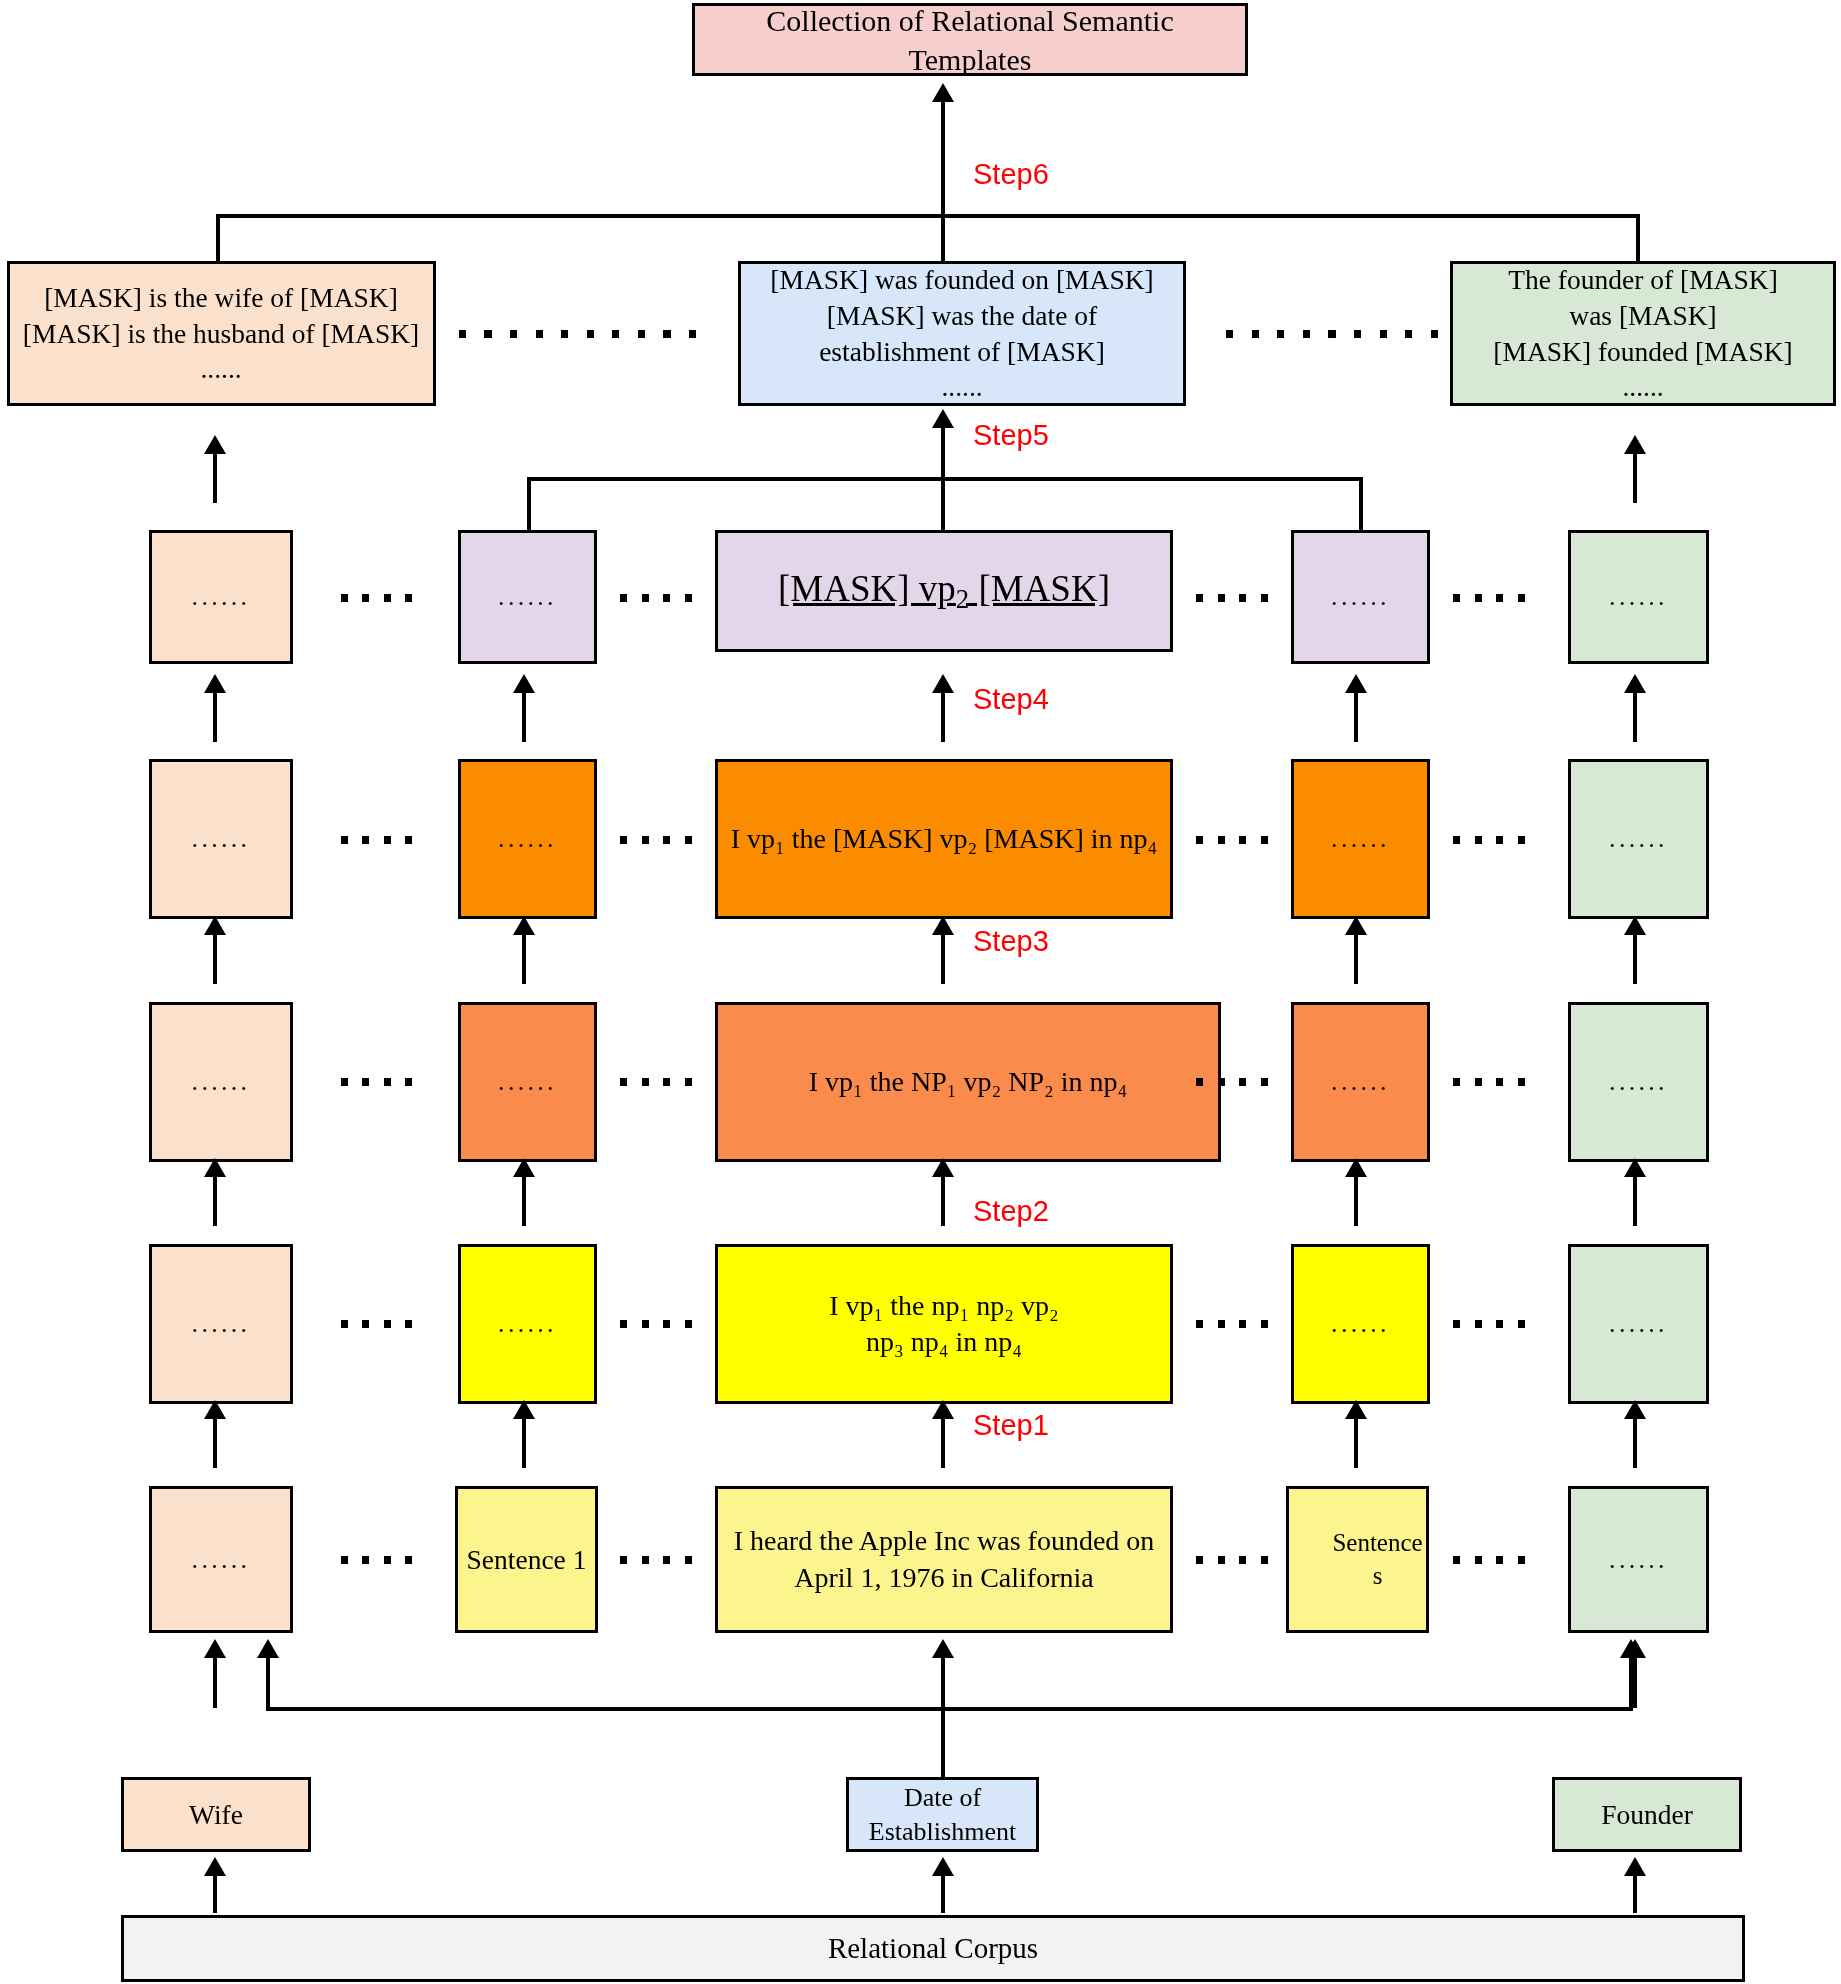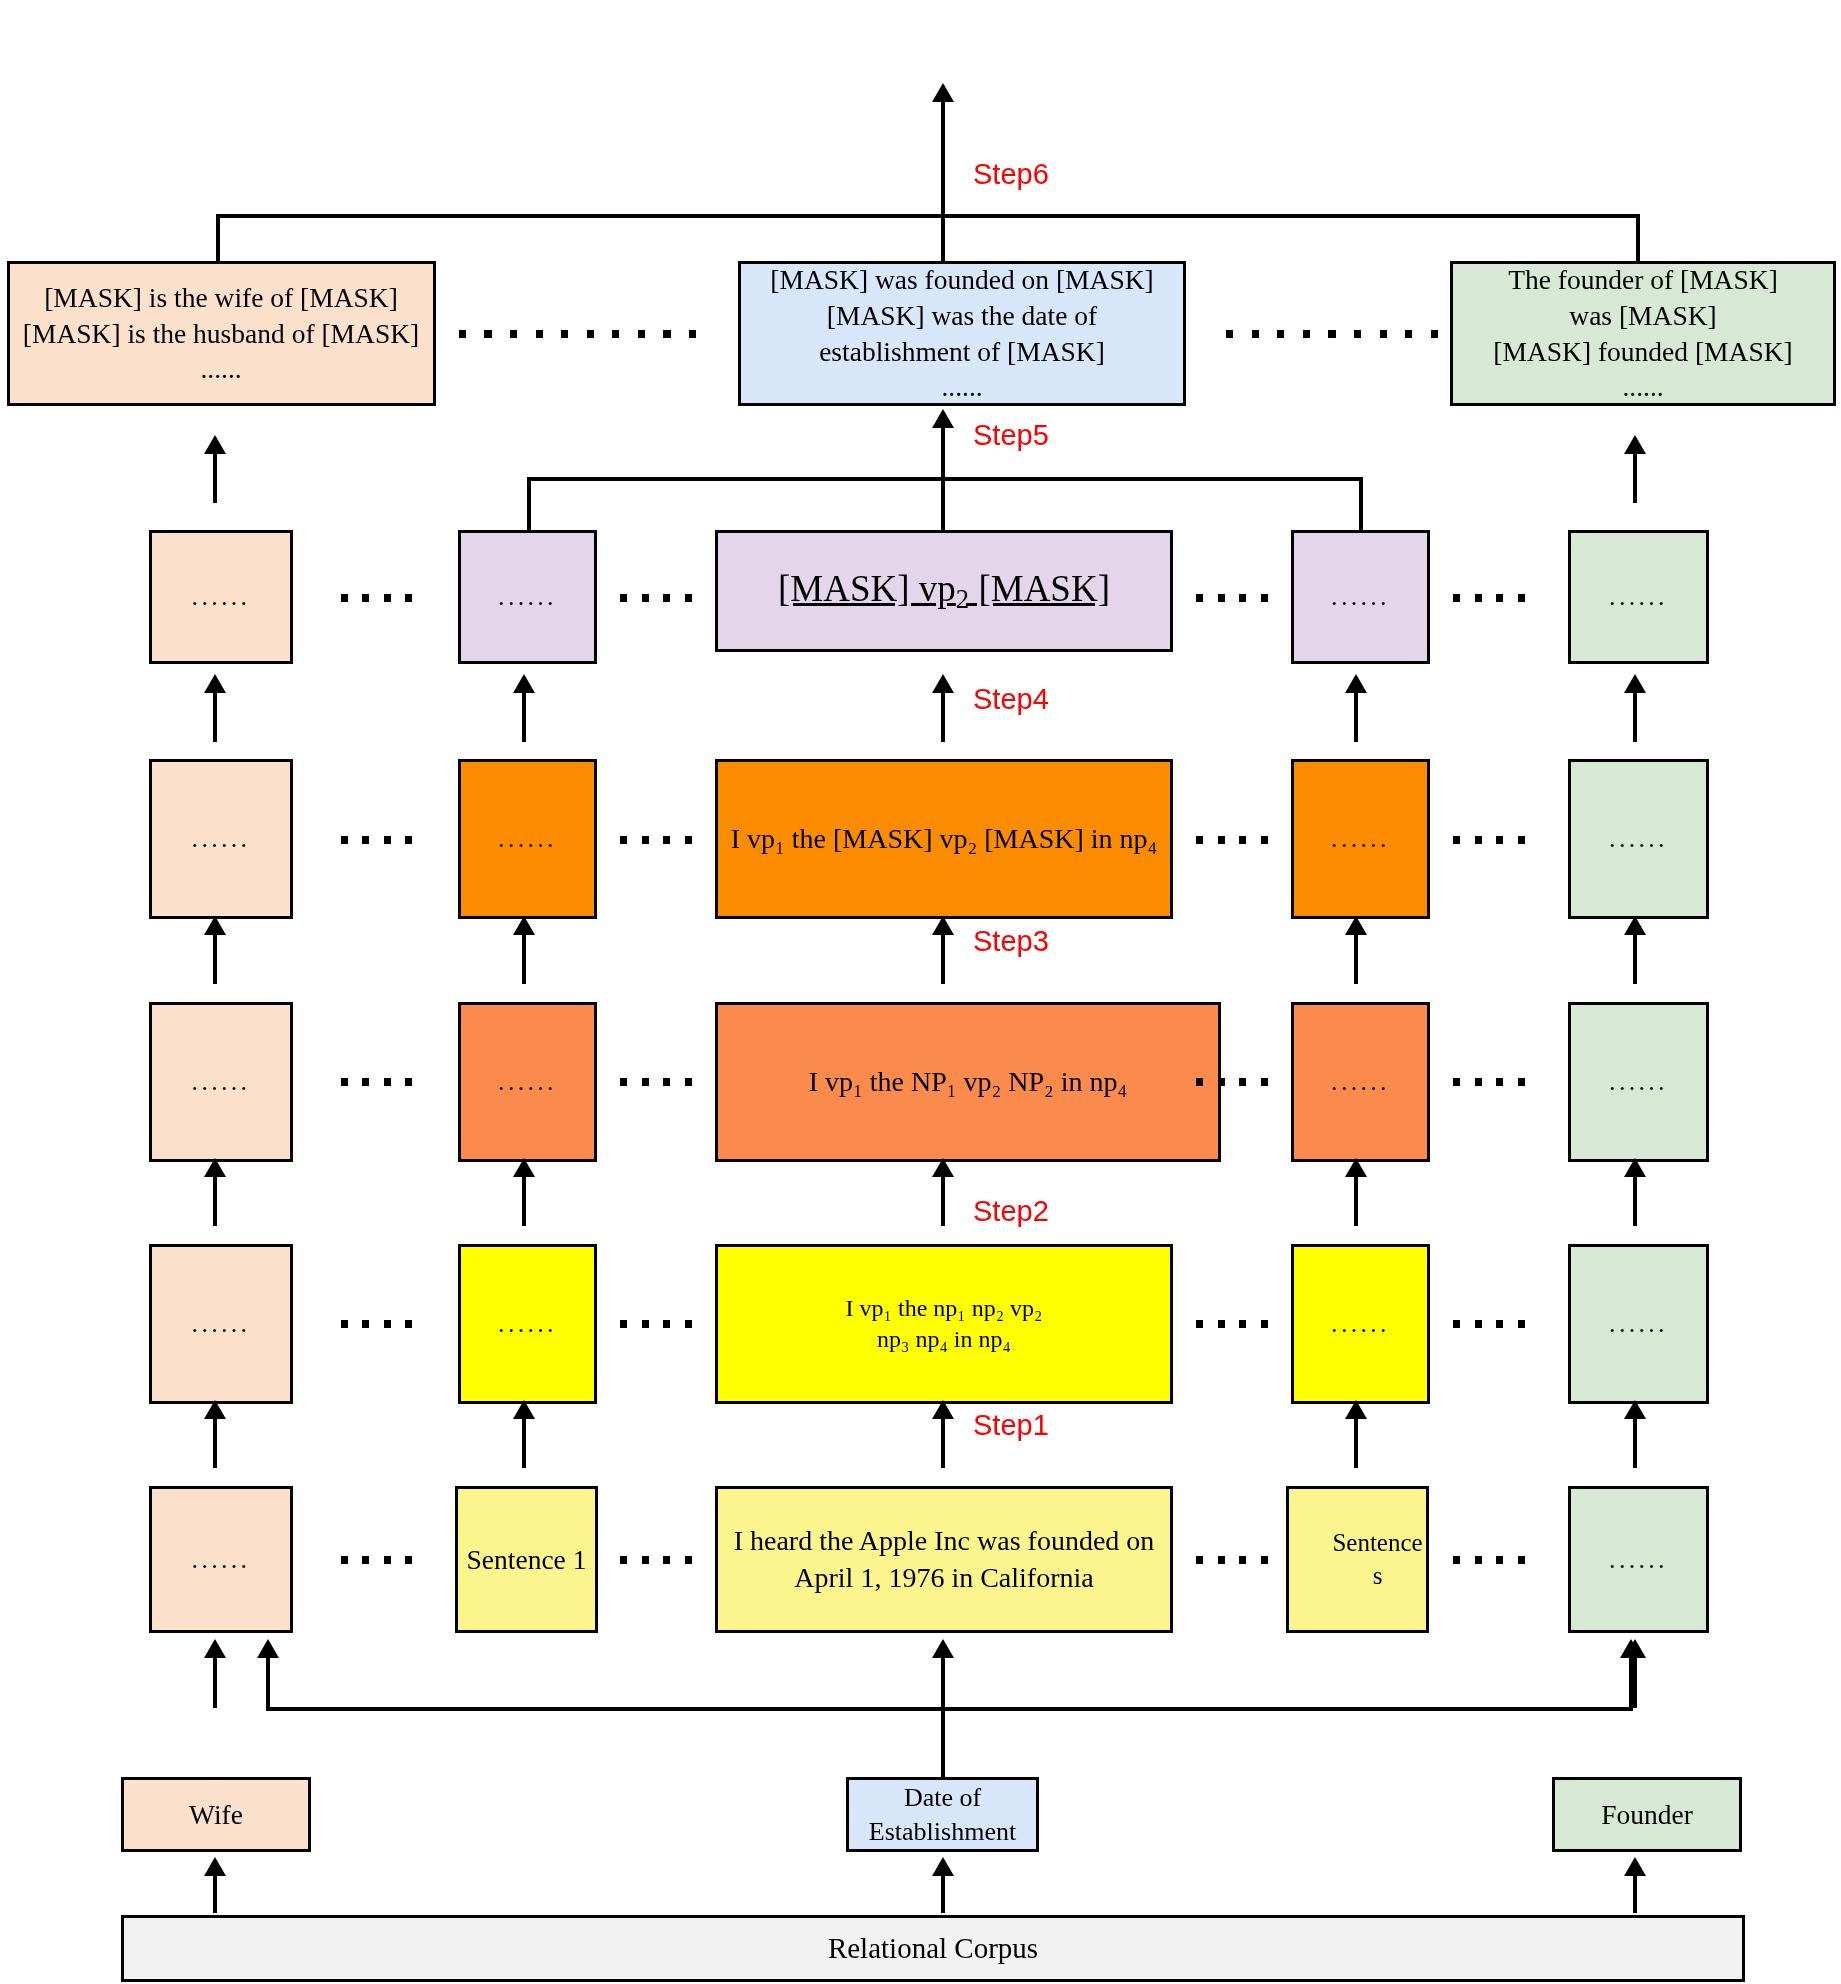--- a/index.html
+++ b/index.html
@@ -76,20 +76,23 @@
     font-size:26px;
     line-height:1;
   }
   sub{font-size:0.72em;vertical-align:-0.28em;}
 </style>
 </head>
 <body>
 
 <div id="stage">
 
+  <div class="box" style="left:692px;top:3.3px;width:556px;height:73px;background:#f6cfcc;font-size:30px;">
+    <div class="box-inner">Collection of Relational Semantic Templates</div>
+  </div>
 
   <div class="arrow" style="left:941px;top:100px;height:51px;"></div>
   <div class="steplabel" style="left:973px;top:158px;">Step6</div>
 
   <div class="hline" style="left:216px;top:214px;width:1424px;"></div>
   <div class="vline" style="left:216px;top:214px;height:47px;"></div>
   <div class="vline" style="left:941px;top:151px;height:111px;"></div>
   <div class="vline" style="left:1636px;top:214px;height:47px;"></div>
 
   <div class="box" style="left:6.5px;top:261px;width:429px;height:145px;background:#fbe0cb;font-size:27.5px;">
@@ -300,21 +303,21 @@
   </div>
   <div class="box" style="left:458px;top:1244px;width:139px;height:160px;background:#ffff00;font-size:26px;">
     <div class="box-inner inner-ellipsis">......</div>
   </div>
   <div class="dots tight" style="left:602px;top:1311px;width:108px;height:26px;">
     <i></i>
       <i></i>
       <i></i>
       <i></i>
   </div>
-  <div class="box" style="left:715px;top:1244px;width:458px;height:160px;background:#ffff00;font-size:24px;">
+  <div class="box" style="left:715px;top:1244px;width:458px;height:160px;background:#ffff00;font-size:28px;">
     <div class="box-inner"><span>I vp₁ the np₁ np₂ vp₂</span><br><span>np₃ np₄ in np₄</span></div>
   </div>
   <div class="dots tight" style="left:1178px;top:1311px;width:108px;height:26px;">
     <i></i>
       <i></i>
       <i></i>
       <i></i>
   </div>
   <div class="box" style="left:1291px;top:1244px;width:139px;height:160px;background:#ffff00;font-size:26px;">
     <div class="box-inner inner-ellipsis">......</div>

